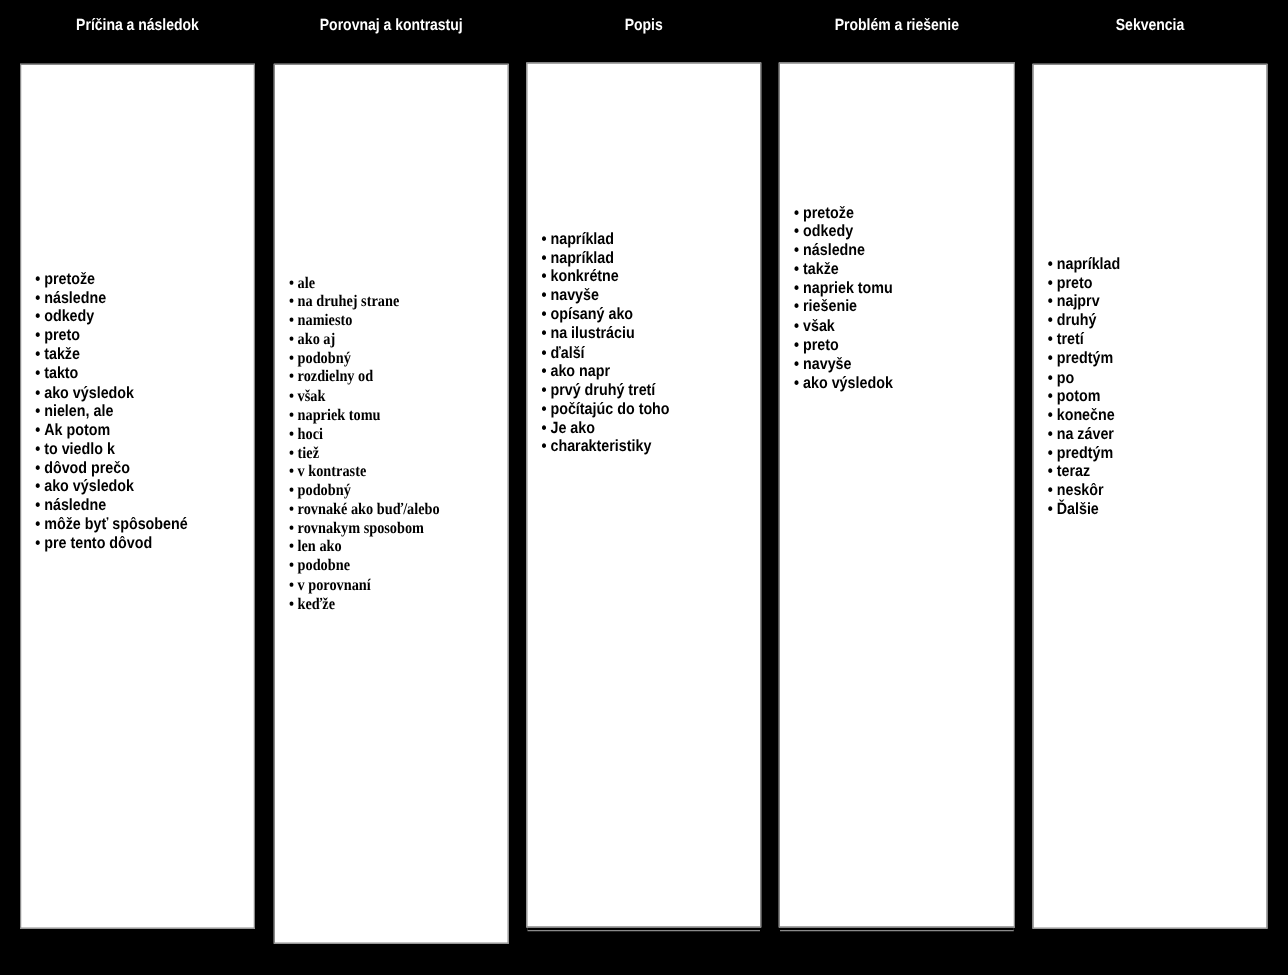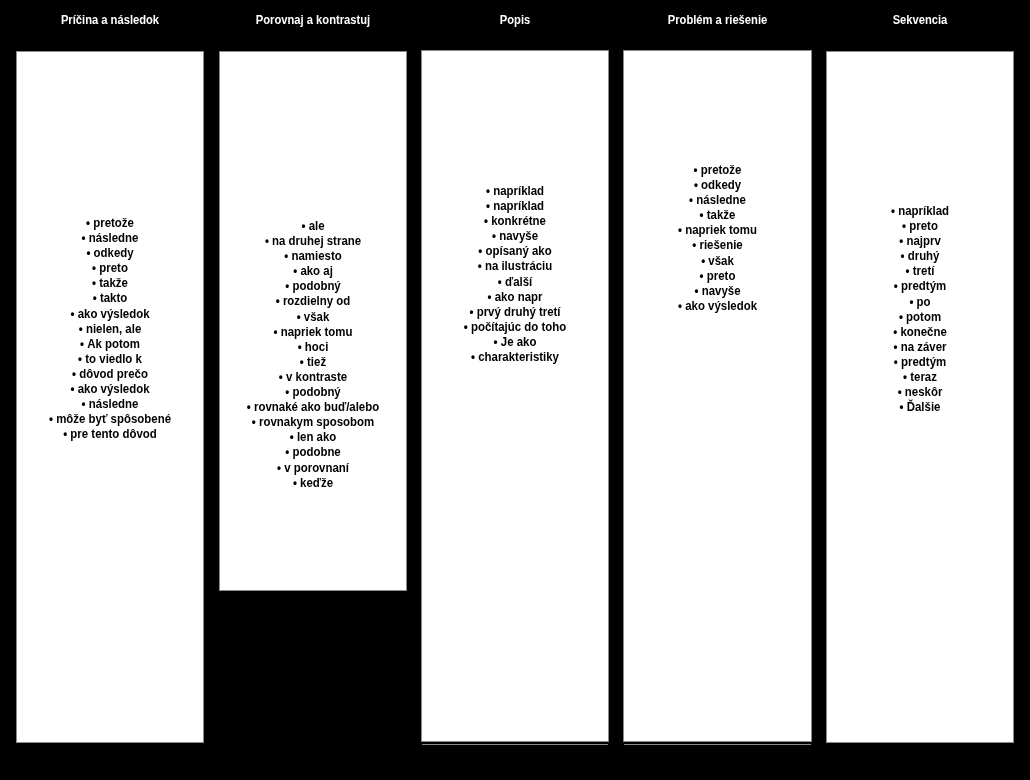--- a/index.html
+++ b/index.html
@@ -15,21 +15,21 @@
       transform: scaleX(0.86); transform-origin: center;
     }
     .panel {
       position: absolute; background: #ffffff;
       border: 1px solid #8a8a8a; box-sizing: border-box;
     }
     .panel.dbl { box-shadow: 0 3px 0 -1px #000, 0 4px 0 -1px #8a8a8a; }
     .words {
       position: absolute; left: 0; right: 0;
       list-style: none; margin: 0; padding: 0;
-      text-align: center; color: #000;
+      text-align: left; color: #000;
       font-weight: bold; font-size: 13px; line-height: 15.1px;
     }
     .words li { white-space: nowrap; transform: scaleX(0.88); }
     .words li::before { content: "\2022\00a0"; }
   </style>
 </head>
 <body>
 
 <div class="col-title" style="left:16px;width:188px;">Príčina a následok</div>
 <div class="col-title" style="left:219px;width:188px;">Porovnaj a kontrastuj</div>
@@ -50,21 +50,21 @@
     <li>Ak potom</li>
     <li>to viedlo k</li>
     <li>dôvod prečo</li>
     <li>ako výsledok</li>
     <li>následne</li>
     <li>môže byť spôsobené</li>
     <li>pre tento dôvod</li>
   </ul>
 </div>
 
-<div class="panel" style="left:219px;top:51px;width:188px;height:540px;">
+<div class="panel" style="left:219px;top:51px;width:188px;height:704px;font-family:Liberation Serif, serif;">
   <ul class="words" style="top:166px;">
     <li>ale</li>
     <li>na druhej strane</li>
     <li>namiesto</li>
     <li>ako aj</li>
     <li>podobný</li>
     <li>rozdielny od</li>
     <li>však</li>
     <li>napriek tomu</li>
     <li>hoci</li>

